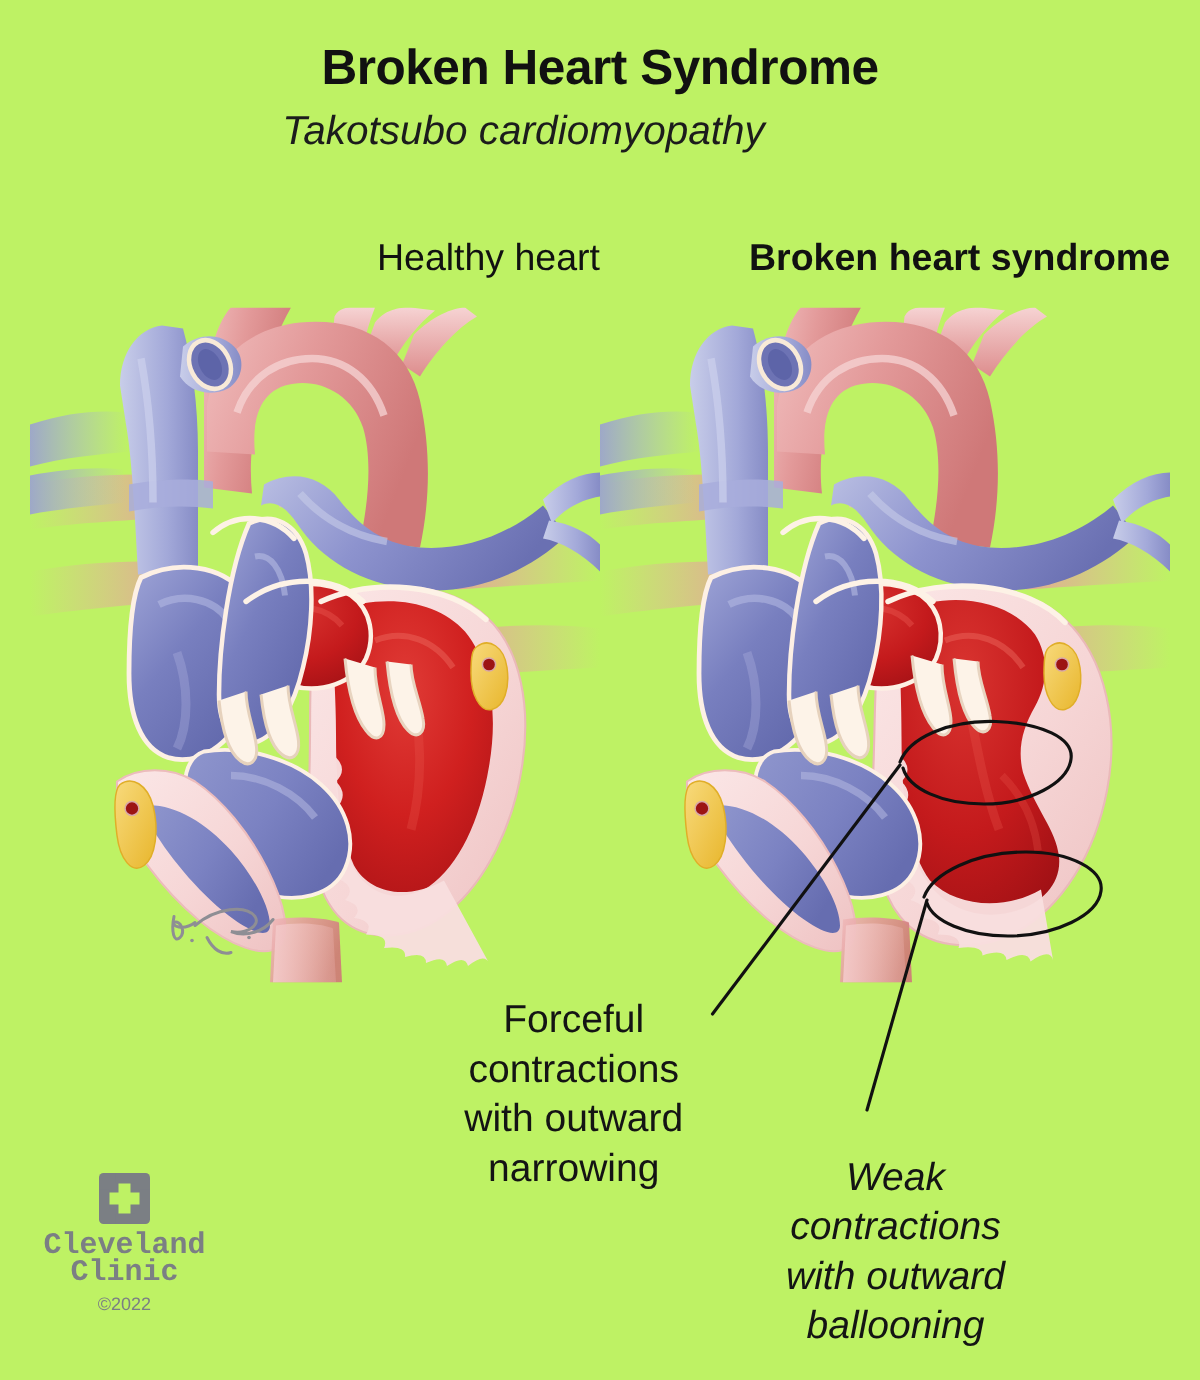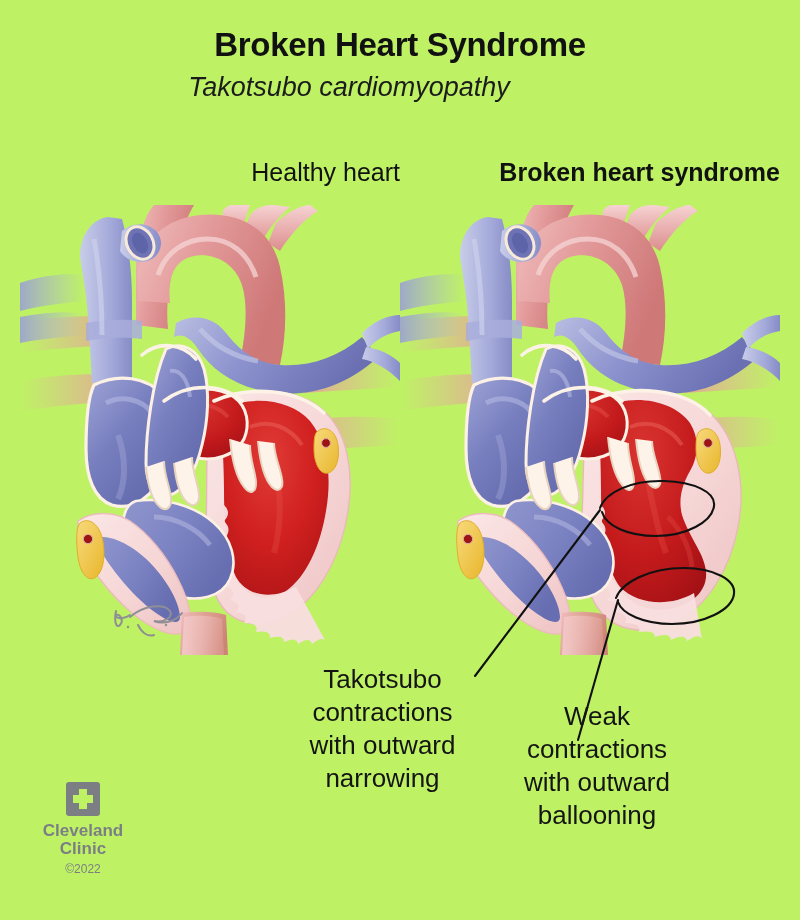--- a/index.html
+++ b/index.html
@@ -13,36 +13,36 @@
   #subtitle{position:absolute;top:72px;left:0;width:650px;text-align:center;
             font-size:27px;font-style:italic;color:#1c1c1c;margin-left:24px;}
 
   .col-head{position:absolute;font-size:25px;color:#111;text-align:right;white-space:nowrap;}
   #head-healthy{top:158px;left:20px;width:380px;font-weight:400;}
   #head-broken{top:158px;left:400px;width:380px;font-weight:bold;}
 
   
   .anno{position:absolute;font-size:26px;line-height:33px;text-align:center;color:#141414;}
   #label-forceful{top:663px;left:275px;width:215px;}
-  #label-weak{top:700px;left:487px;width:220px;}
+  #label-weak{top:768px;left:487px;width:220px;font-style:italic;}
   .anno span{display:block;}
 
   
   #logo{position:absolute;left:28px;top:782px;width:110px;text-align:center;color:#7b7f84;}
   #logo-mark{width:34px;height:34px;margin:0 auto 6px auto;position:relative;}
   #logo-mark i{position:absolute;width:13px;height:13px;background:#7b7f84;display:block;}
   #logo-mark i.tl{left:0;top:0;border-radius:3px 0 0 0;}
   #logo-mark i.tr{right:0;top:0;border-radius:0 3px 0 0;}
   #logo-mark i.bl{left:0;bottom:0;border-radius:0 0 0 3px;}
   #logo-mark i.br{right:0;bottom:0;border-radius:0 0 3px 0;}
   #logo-mark i.tb{left:10.5px;top:0;width:13px;height:7px;border-radius:0;}
   #logo-mark i.bb{left:10.5px;bottom:0;width:13px;height:7px;border-radius:0;}
   #logo-mark i.lb{left:0;top:10.5px;width:7px;height:13px;border-radius:0;}
   #logo-mark i.rb{right:0;top:10.5px;width:7px;height:13px;border-radius:0;}
-  #logo-name{font-size:17px;font-weight:bold;line-height:18px;}
+  #logo-name{font-size:20px;font-weight:bold;line-height:18px;font-family:Liberation Mono, monospace;}
   #logo-copy{font-size:12px;margin-top:4px;}
 
   .heart-svg{position:absolute;top:205px;}
   #heart-healthy{left:18px;}
   #heart-broken{left:398px;}
 </style>
 </head>
 <body>
 
 <div class="canvas">
@@ -401,21 +401,21 @@
       <path d="M600,510 L475,676"></path>
 
       <path d="M616,598 C622,582 650,568 684,568 C714,568 736,580 734,594
                C732,610 704,624 672,624 C644,624 622,614 618,602"></path>
 
       <path d="M618,600 L578,740"></path>
     </g>
   </svg>
 
   <div class="anno" id="label-forceful">
-    <span>Takotsubo</span>
+    <span>Forceful</span>
     <span>contractions</span>
     <span>with outward</span>
     <span>narrowing</span>
   </div>
 
   <div class="anno" id="label-weak">
     <span>Weak</span>
     <span>contractions</span>
     <span>with outward</span>
     <span>ballooning</span>

